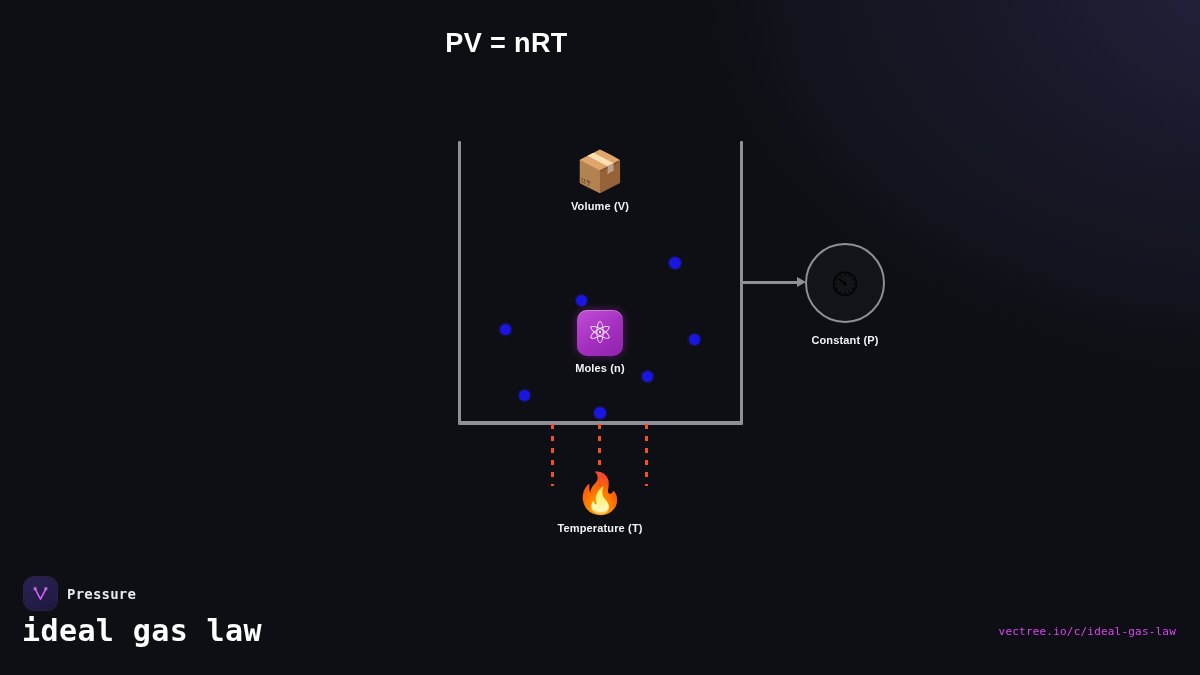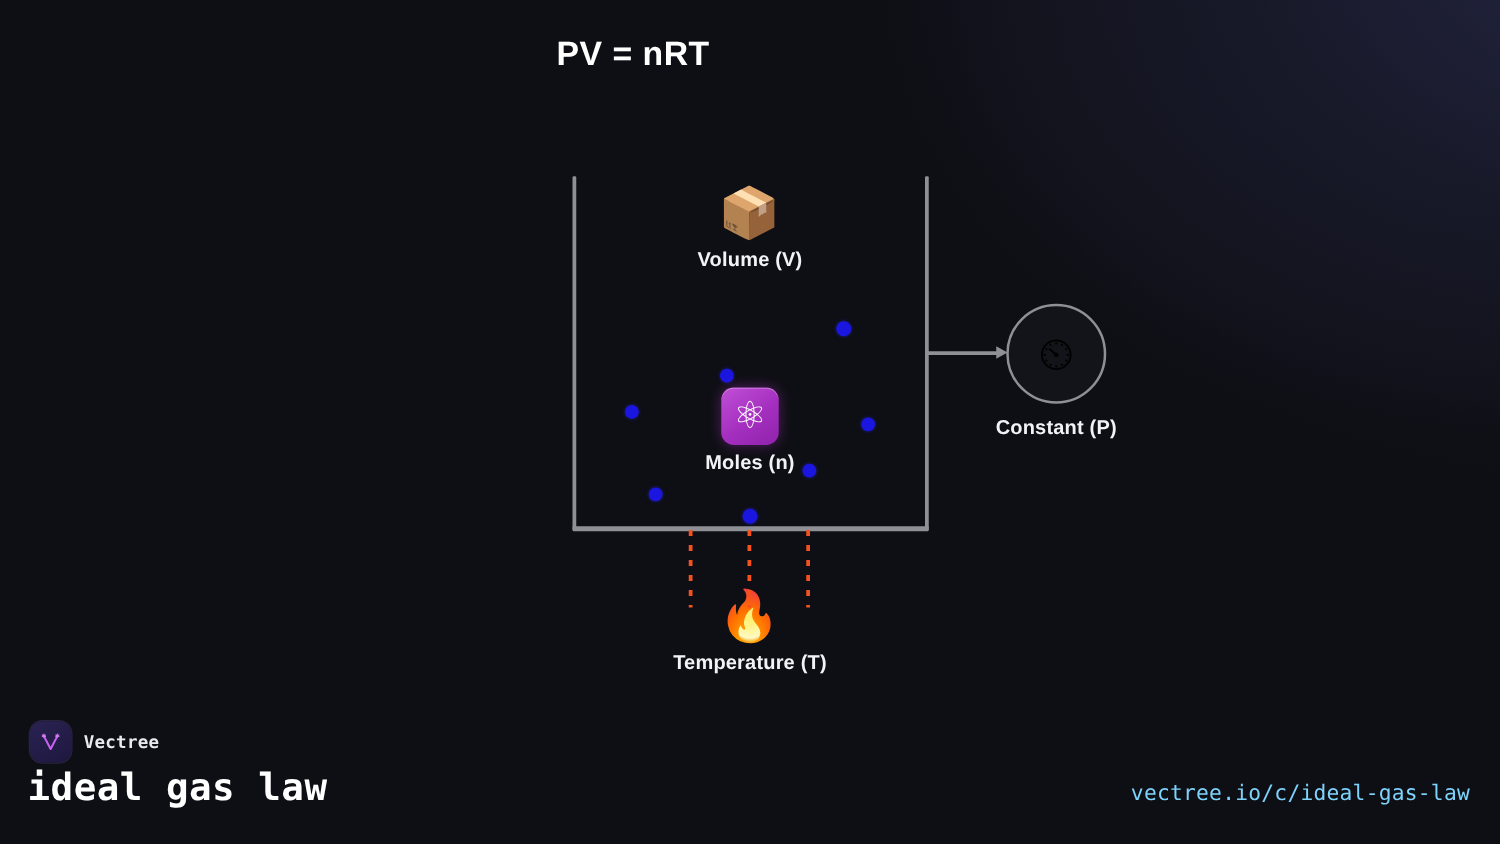--- a/index.html
+++ b/index.html
@@ -47,21 +47,21 @@
 
   
   .node { position:absolute; text-align:center; }
   .node-emoji {
     font-size:40px; line-height:46px;
     font-family:"DejaVu Sans", sans-serif;
     display:block;
   }
   .node-label {
     margin-top:6px;
-    font-size:16px; font-weight:bold; color:#f2f3f6;
+    font-size:11px; font-weight:bold; color:#f2f3f6;
     white-space:nowrap; letter-spacing:0.15px;
   }
 
   #node-volume { left:520px; top:148px; width:160px; }
   #node-moles  { left:520px; top:310px; width:160px; }
   #node-gas-constant { left:247px; top:242px; width:160px; }
   #node-temperature  { left:520px; top:470px; width:160px; }
 
   
   #moles-tile {
@@ -126,21 +126,21 @@
   }
   #page-slug {
     position:absolute; left:22px; top:613px;
     font-family:"DejaVu Sans Mono", monospace;
     font-size:30px; font-weight:bold; color:#ffffff;
     letter-spacing:0.4px;
   }
   #site-url {
     position:absolute; right:24px; top:625px;
     font-family:"DejaVu Sans Mono", monospace;
-    font-size:17px; color:#7dd3fc;
+    font-size:11px; color:#d946ef;
     letter-spacing:0.2px;
   }
 </style>
 </head>
 <body>
 
 <div id="bg-glow"></div>
 
 <div id="stage">
 
@@ -193,19 +193,19 @@
   <div class="heat-line" id="heat-line-3" style="left: 645px; top: 424px; height: 62px; background-image: linear-gradient(rgb(244, 81, 30) 0px, rgb(244, 81, 30) 5px, rgba(0, 0, 0, 0) 5px, rgba(0, 0, 0, 0) 12px);"></div>
 
   <div id="brand-row">
     <div id="brand-logo">
       <svg width="19" height="19" viewBox="0 0 24 24" aria-hidden="true">
         <path d="M5.2 6.2 L12 19.2 L18.8 6.2" fill="none" stroke="#c860f0" stroke-width="2.1" stroke-linecap="round" stroke-linejoin="round"></path>
         <path d="M5.2 4.0 L5.2 7.6 M3.6 5.0 L6.8 6.6 M6.8 5.0 L3.6 6.6" stroke="#d87bf5" stroke-width="1.1" stroke-linecap="round"></path>
         <path d="M18.8 4.0 L18.8 7.6 M17.2 5.0 L20.4 6.6 M20.4 5.0 L17.2 6.6" stroke="#d87bf5" stroke-width="1.1" stroke-linecap="round"></path>
       </svg>
     </div>
-    <div id="brand-name">Vectree</div>
+    <div id="brand-name">Pressure</div>
   </div>
 
   <div id="page-slug">ideal gas law</div>
   <div id="site-url">vectree.io/c/ideal-gas-law</div>
 
 </div>
 
 </body></html>

